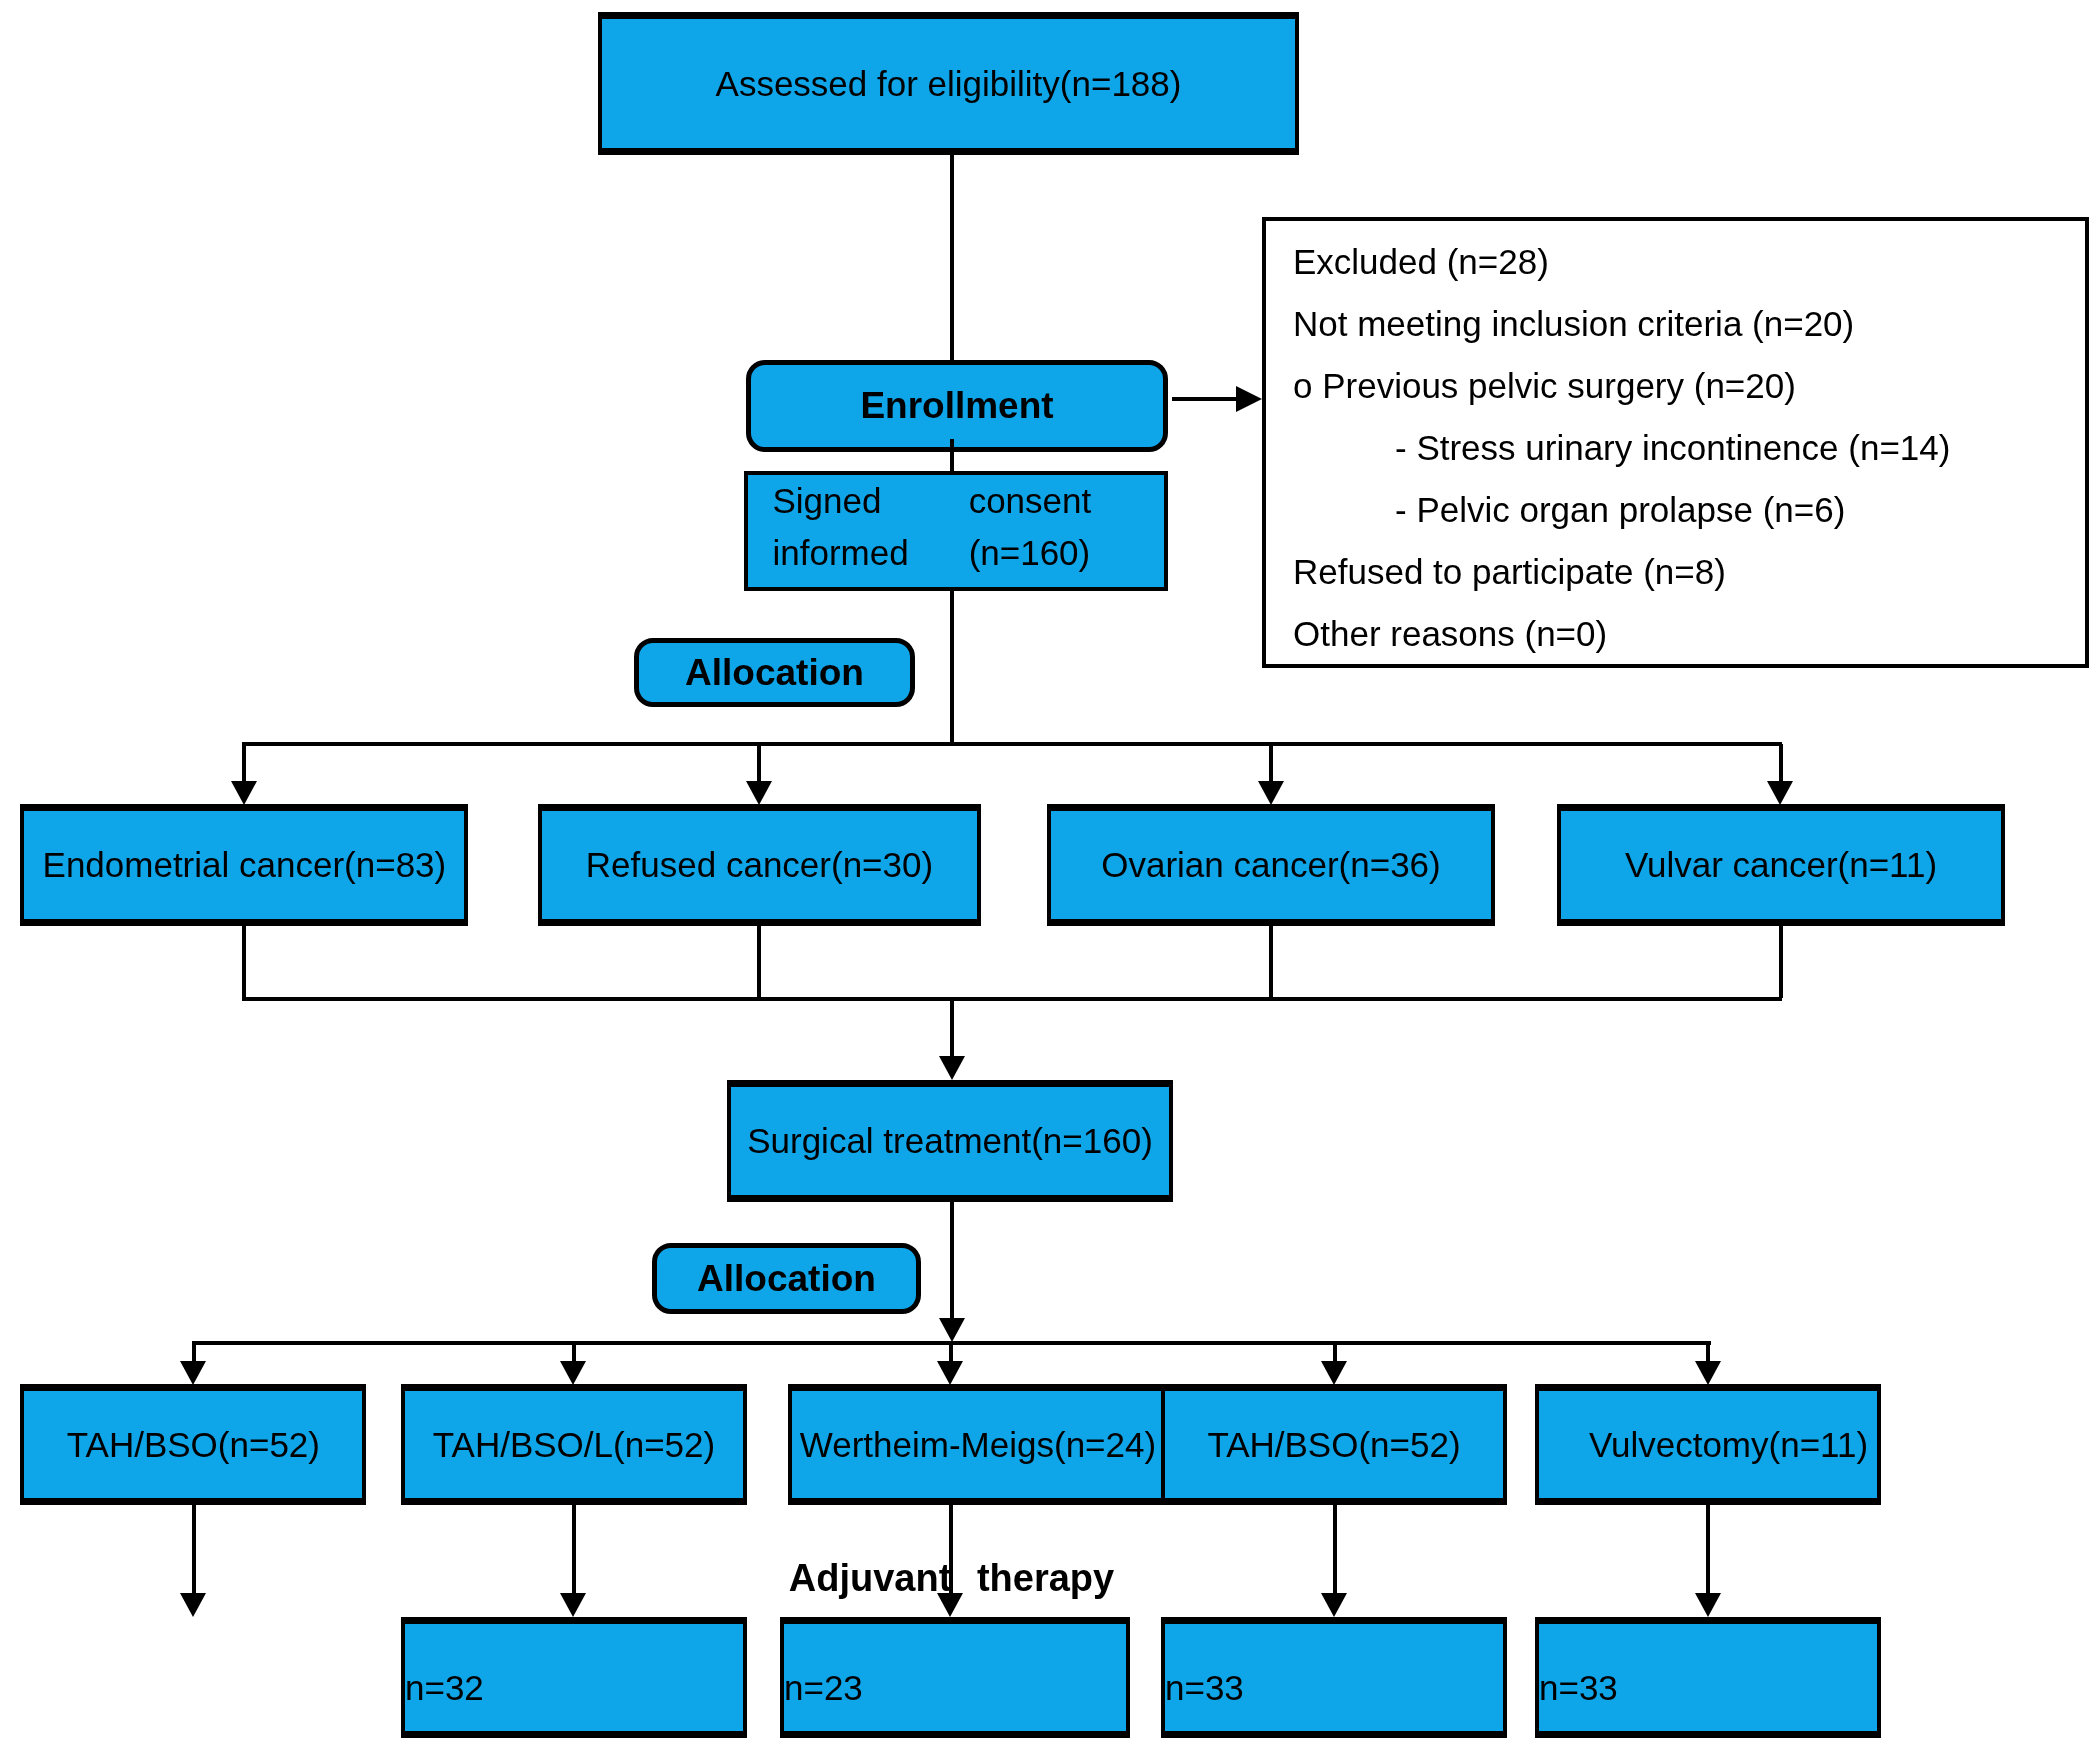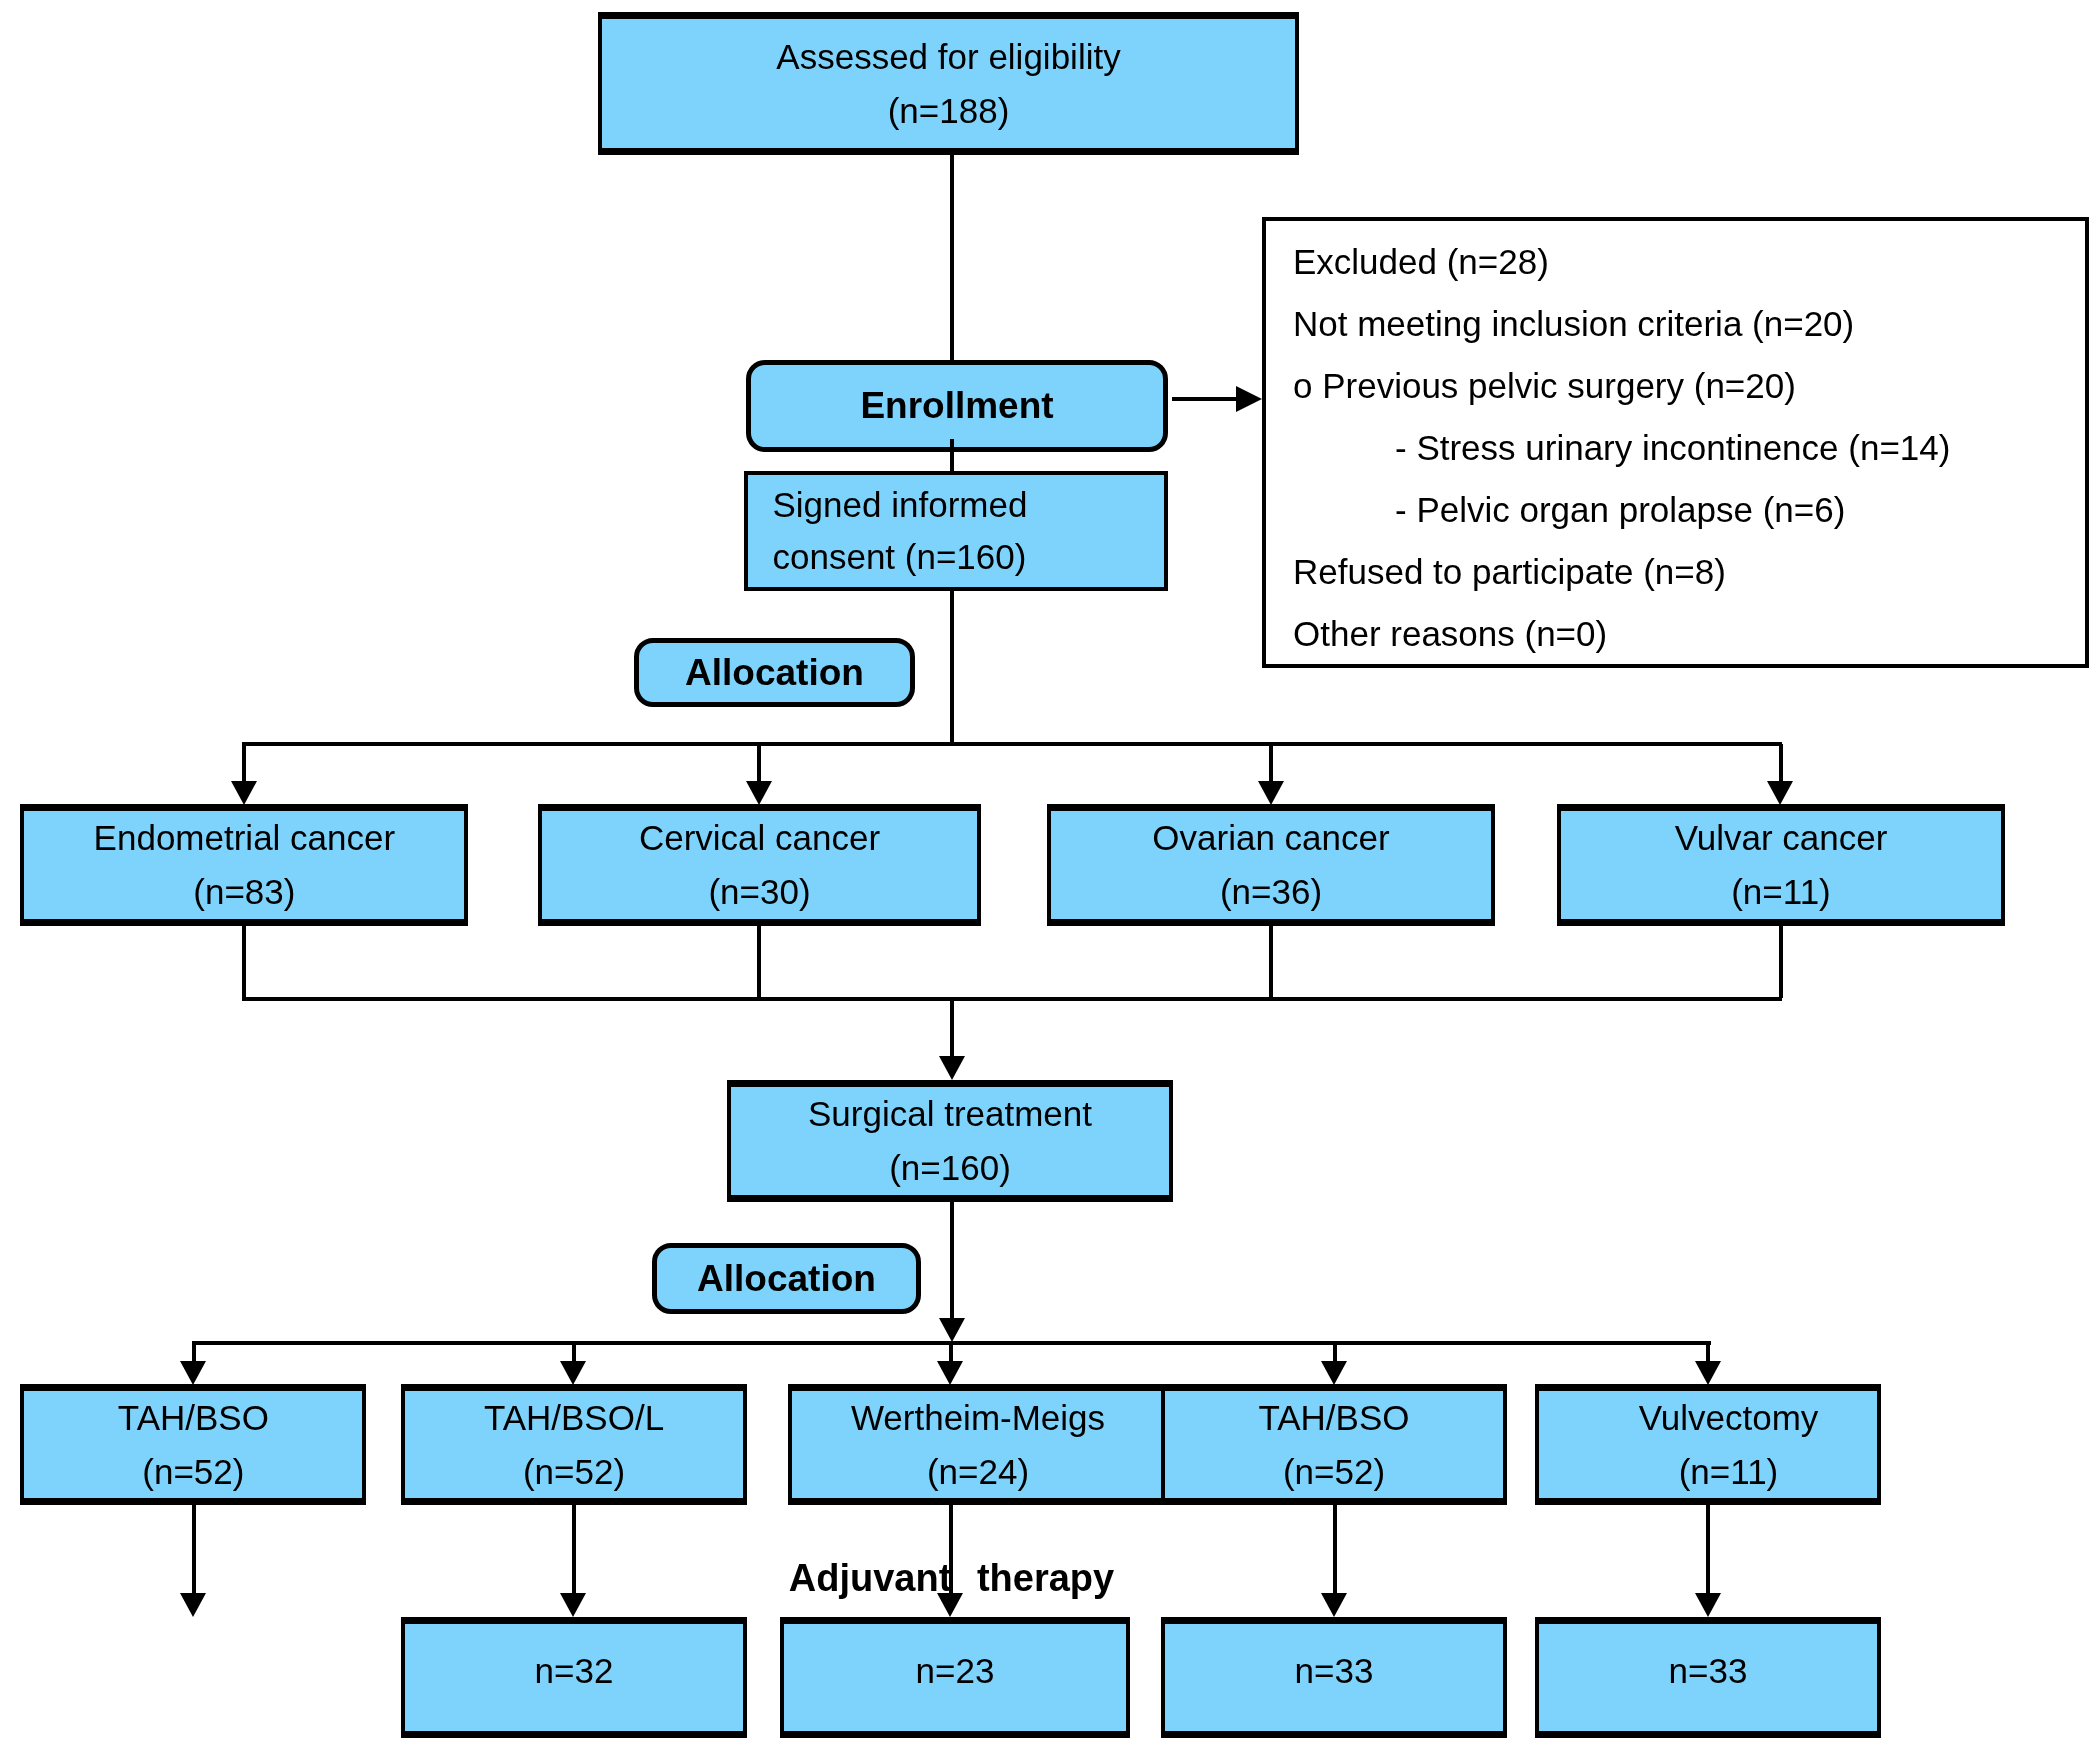--- a/index.html
+++ b/index.html
@@ -8,24 +8,23 @@
     width:2097px;
     height:1756px;
     background:#ffffff;
     font-family:"Liberation Sans","DejaVu Sans",sans-serif;
     color:#000;
     overflow:hidden;
   }
   .box{
     position:absolute;
     box-sizing:border-box;
-    background:#7dd3fc;
+    background:#0ea5e9;
     border:4.8px solid #000;
     display:flex;
-    flex-direction:column;
     align-items:center;
     justify-content:center;
     text-align:center;
     font-size:35px;
     line-height:54px;
   }
   .thick{border-top-width:7.5px;border-bottom-width:7.5px;}
   .rounded{
     border-radius:19px;
     border-width:5.4px;
@@ -118,21 +117,21 @@
   <div class="v-line" style="left:1269px;top:744px;width:4.1px;height:38px;"></div>
   <div class="arrow-down" style="left:1258px;top:781px;"></div>
   <div class="v-line" style="left:1779px;top:744px;width:4.1px;height:38px;"></div>
   <div class="arrow-down" style="left:1767px;top:781px;"></div>
 
   <div class="box thick" style="left:20.4px;top:804px;width:448px;height:122px;">
     <div>Endometrial cancer</div>
     <div>(n=83)</div>
   </div>
   <div class="box thick" style="left:538px;top:804px;width:443px;height:122px;">
-    <div>Cervical cancer</div>
+    <div>Refused cancer</div>
     <div>(n=30)</div>
   </div>
   <div class="box thick" style="left:1047px;top:804px;width:448px;height:122px;">
     <div>Ovarian cancer</div>
     <div>(n=36)</div>
   </div>
   <div class="box thick" style="left:1557px;top:804px;width:448px;height:122px;">
     <div>Vulvar cancer</div>
     <div>(n=11)</div>
   </div>

